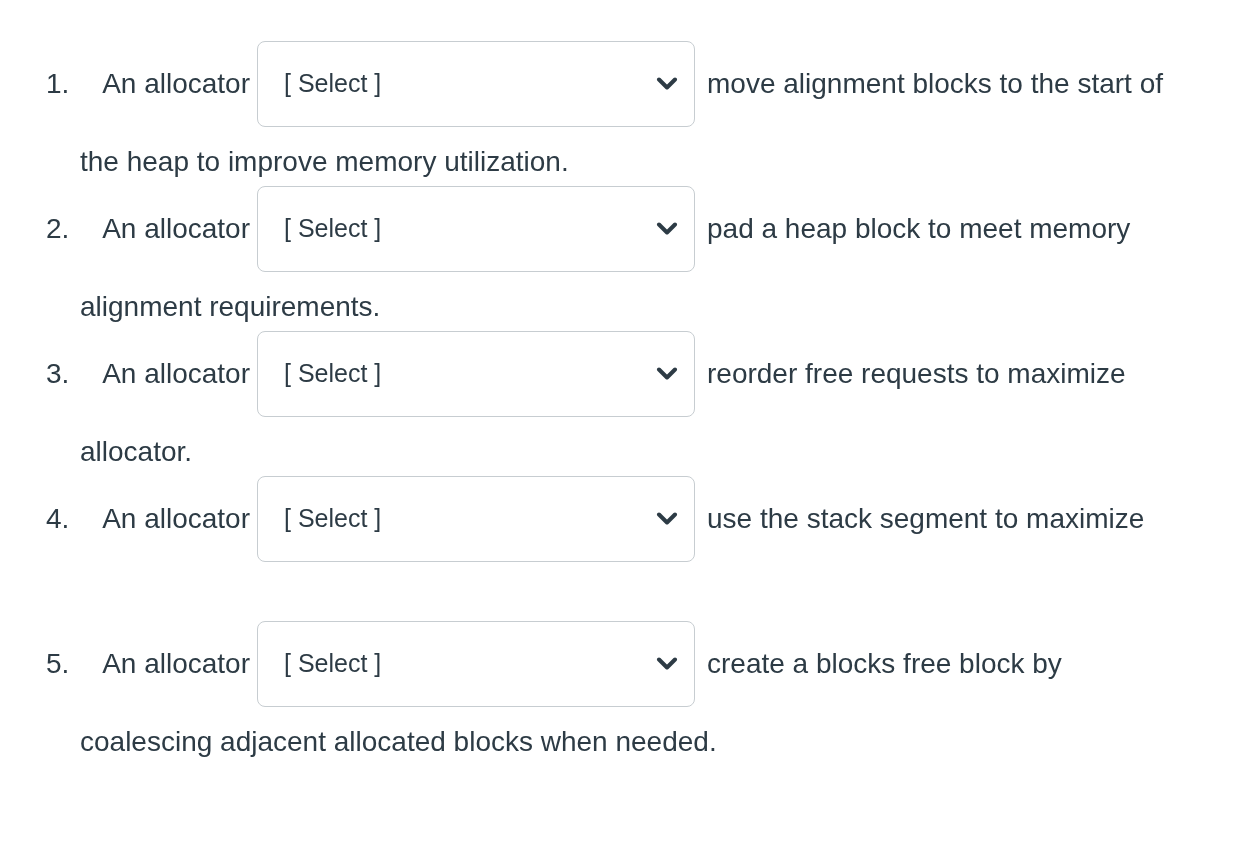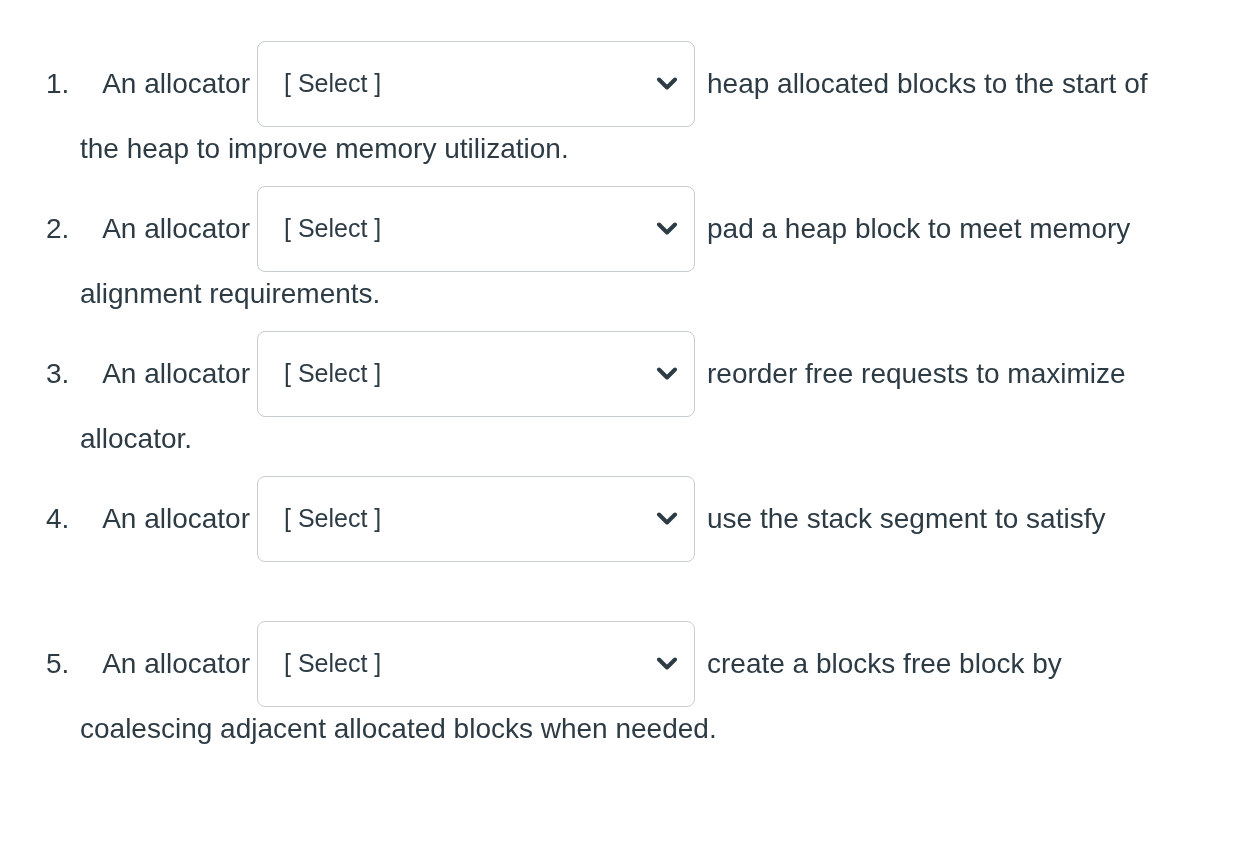--- a/index.html
+++ b/index.html
@@ -24,21 +24,21 @@
   .line1 {
     height: 75px;
     display: flex;
     align-items: center;
     white-space: nowrap;
   }
   .line2 {
     height: 70px;
     box-sizing: border-box;
     display: flex;
-    align-items: flex-start;
+    align-items: center;
     padding-left: 34px;
     padding-top: 12px;
     white-space: nowrap;
   }
   .marker {
     flex: 0 0 34px;
     width: 34px;
   }
   .lead {
     flex: 0 0 170px;
@@ -84,21 +84,21 @@
       <span class="marker">1.</span>
       <span class="lead">An allocator</span>
       <div class="answer-select" role="button" tabindex="0">
         <span class="select-value">[ Select ]</span>
         <span class="chevron">
           <svg width="22" height="14" viewBox="0 0 22 14" aria-hidden="true">
             <path d="M3 2.5 L11 10.5 L19 2.5" fill="none" stroke="#2D3B45" stroke-width="4" stroke-linecap="round" stroke-linejoin="round"></path>
           </svg>
         </span>
       </div>
-      <span class="after-text">heap allocated blocks to the start of</span>
+      <span class="after-text">move alignment blocks to the start of</span>
     </div>
     <div class="line2">
       <span class="continuation">the heap to improve memory utilization.</span>
     </div>
   </div>
 
   <div class="question-item">
     <div class="line1">
       <span class="marker">2.</span>
       <span class="lead">An allocator</span>
@@ -141,21 +141,21 @@
       <span class="marker">4.</span>
       <span class="lead">An allocator</span>
       <div class="answer-select" role="button" tabindex="0">
         <span class="select-value">[ Select ]</span>
         <span class="chevron">
           <svg width="22" height="14" viewBox="0 0 22 14" aria-hidden="true">
             <path d="M3 2.5 L11 10.5 L19 2.5" fill="none" stroke="#2D3B45" stroke-width="4" stroke-linecap="round" stroke-linejoin="round"></path>
           </svg>
         </span>
       </div>
-      <span class="after-text">use the stack segment to satisfy</span>
+      <span class="after-text">use the stack segment to maximize</span>
     </div>
   </div>
 
   <div class="question-item">
     <div class="line1">
       <span class="marker">5.</span>
       <span class="lead">An allocator</span>
       <div class="answer-select" role="button" tabindex="0">
         <span class="select-value">[ Select ]</span>
         <span class="chevron">

